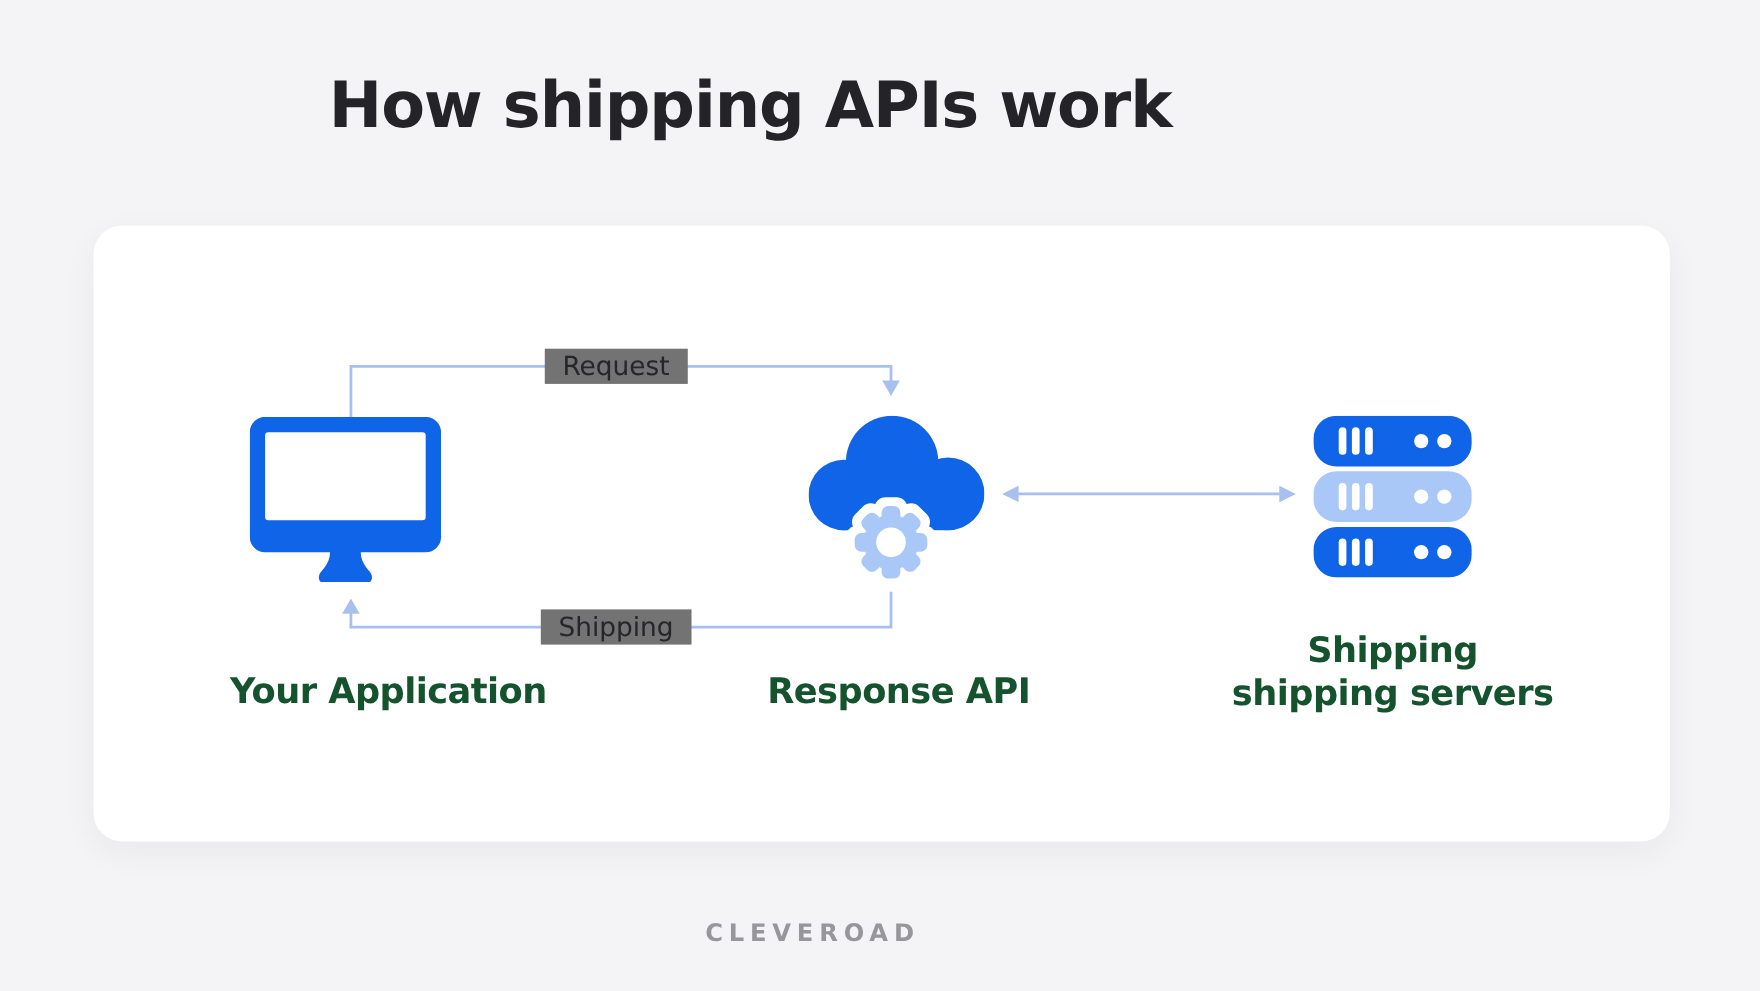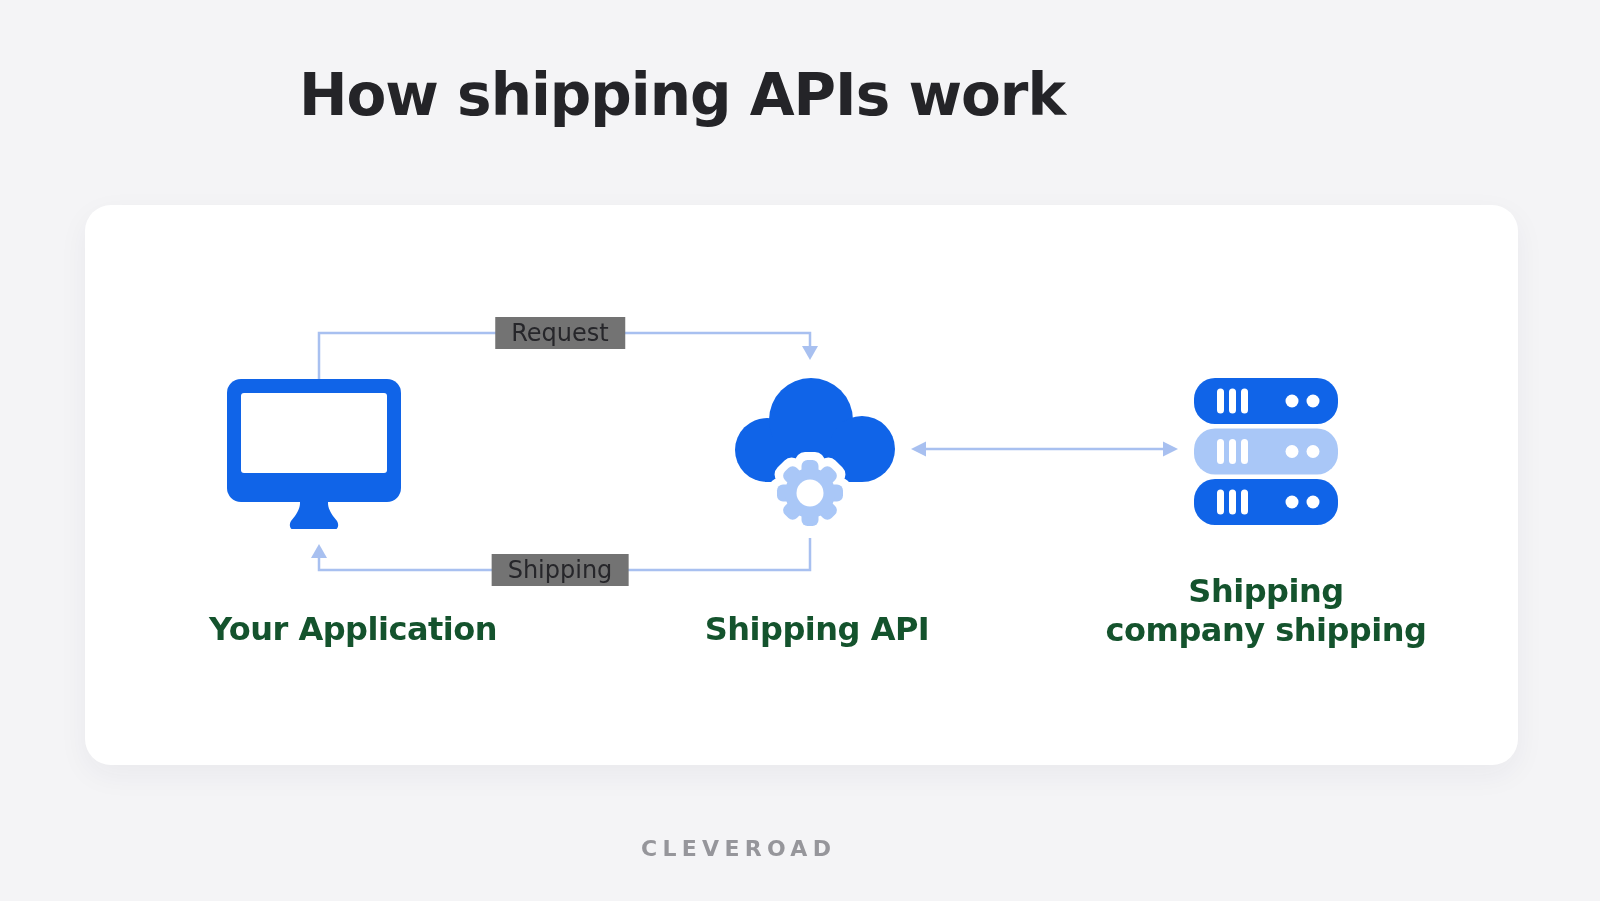--- a/index.html
+++ b/index.html
@@ -177,21 +177,21 @@
       <rect x="47" y="111.5" width="7" height="25" rx="3.5" fill="#ffffff"></rect>
       <circle cx="98" cy="124" r="6.5" fill="#ffffff"></circle>
       <circle cx="119" cy="124" r="6.5" fill="#ffffff"></circle>
     </g>
   </svg>
 
   <div class="conn-label request">Request</div>
   <div class="conn-label response">Shipping</div>
 
   <div class="node-label application">Your Application</div>
-  <div class="node-label api">Shipping API</div>
+  <div class="node-label api">Response API</div>
   <div class="node-label servers">
     <span>Shipping</span><br>
-    <span>company shipping</span>
+    <span>shipping servers</span>
   </div>
 
   <div class="footer-brand">CLEVEROAD</div>
 
 </div>
 
 </body></html>

